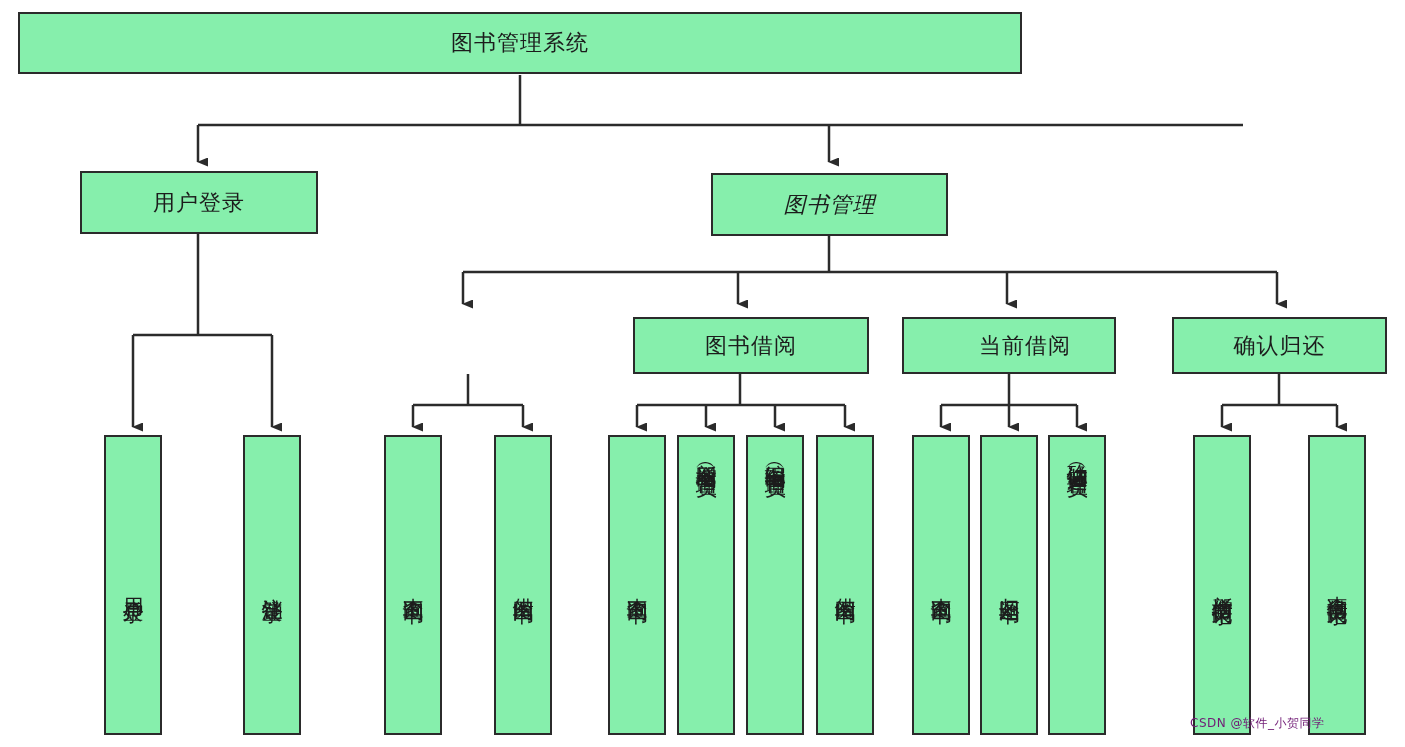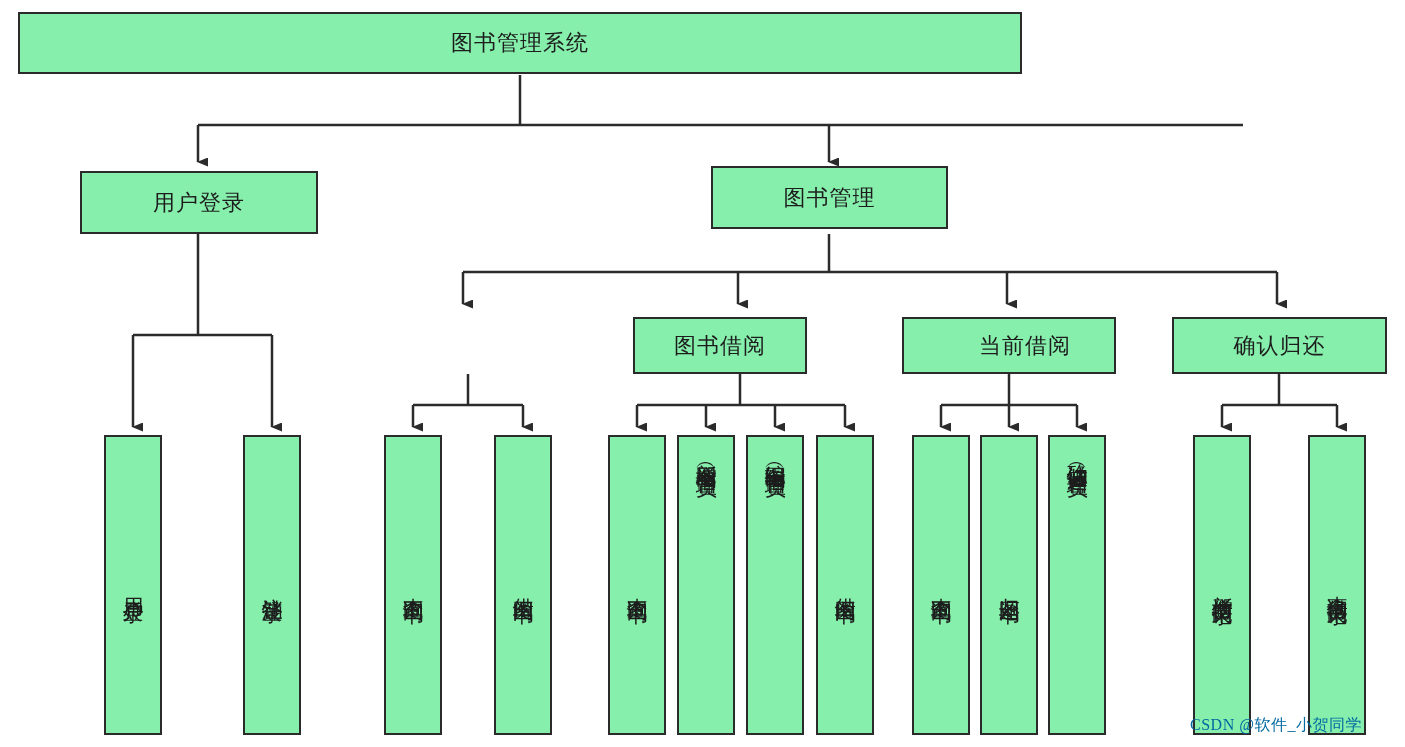--- a/index.html
+++ b/index.html
@@ -54,27 +54,26 @@
     letter-spacing: 2px;
     white-space: nowrap;
     text-align: left;
   }
   .node-box.vert.center-v {
     align-items: center;
     padding-top: 0;
   }
   .watermark {
     position: absolute;
-    font-size: 16px;
-    color: #0369a1;
+    font-size: 12px;
+    color: #701a75;
     letter-spacing: 0.5px;
     white-space: nowrap;
     user-select: none;
     pointer-events: none;
-    font-family: Liberation Serif, serif;
   }
 </style>
 </head>
 <body>
 
 <div id="canvas">
 
   <svg id="diagram-svg" viewBox="0 0 1405 747" xmlns="http://www.w3.org/2000/svg">
     <defs>
       <marker id="arrowhead" markerWidth="9" markerHeight="11" refX="4.5" refY="10" orient="auto" markerUnits="userSpaceOnUse">
@@ -126,26 +125,26 @@
   </svg>
 
   <div class="node-box horiz" style="left:18px; top:12px; width:1004px; height:62px;">
     <span class="node-label">图书管理系统</span>
   </div>
 
   <div class="node-box horiz" style="left:80px; top:171px; width:238px; height:63px;">
     <span class="node-label">用户登录</span>
   </div>
 
-  <div class="node-box horiz" style="left:711px; top:166px; width:237px; height:63px;">
+  <div class="node-box horiz" style="left:711px; top:173px; width:237px; height:63px;font-style:italic;">
     <span class="node-label">图书管理</span>
   </div>
 
 
-  <div class="node-box horiz" style="left:633px; top:317px; width:174px; height:57px;">
+  <div class="node-box horiz" style="left:633px; top:317px; width:236px; height:57px;">
     <span class="node-label">图书借阅</span>
   </div>
 
   <div class="node-box horiz" style="left:902px; top:317px; width:214px; height:57px;padding-left:32px;">
     <span class="node-label">当前借阅</span>
   </div>
 
   <div class="node-box horiz" style="left:1172px; top:317px; width:215px; height:57px;">
     <span class="node-label">确认归还</span>
   </div>

